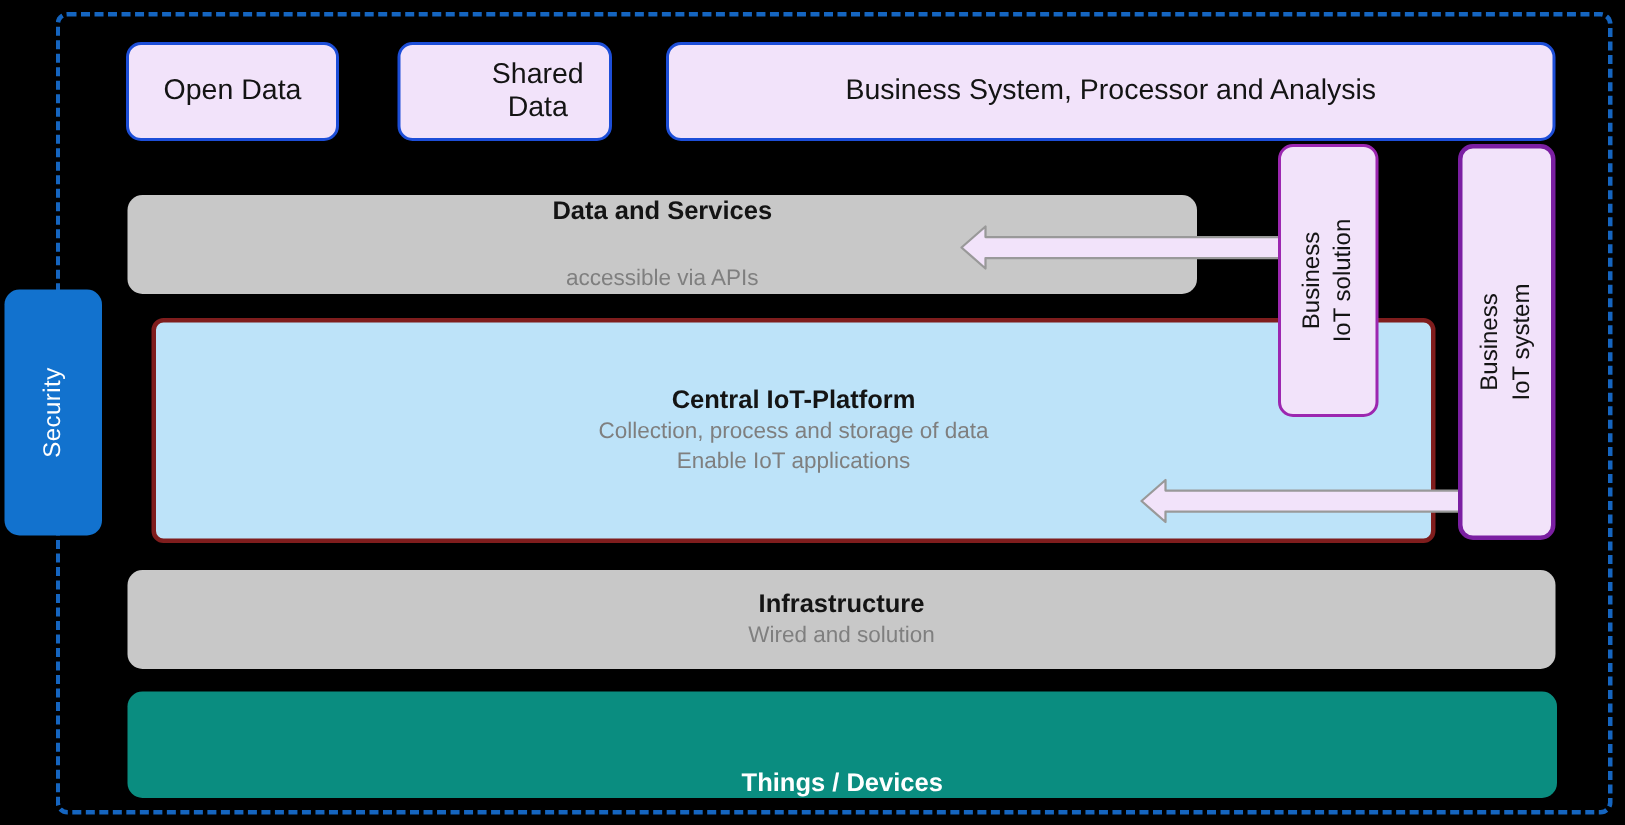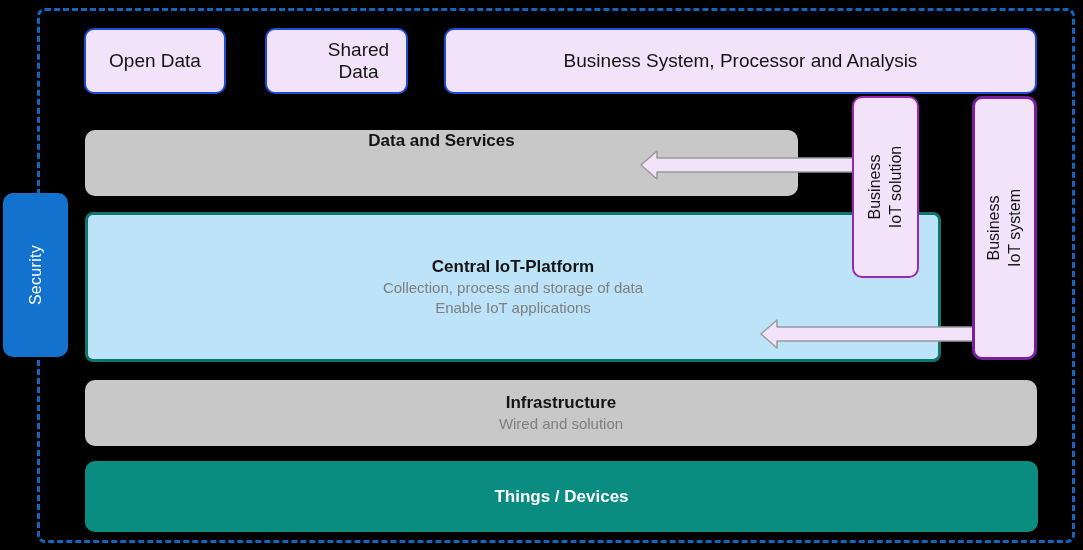--- a/index.html
+++ b/index.html
@@ -9,22 +9,22 @@
   }
   .dashed-frame{
     position:absolute;left:37px;top:8px;width:1038px;height:535px;
     border:3px dashed #1565C0;border-radius:8px;box-sizing:border-box;
   }
   .box{position:absolute;box-sizing:border-box;display:flex;flex-direction:column;
        align-items:center;justify-content:center;text-align:center;}
   .pinkbox{background:#F2E3FA;border:2px solid #1d4ed8;border-radius:10px;
            font-size:19px;color:#141414;}
   .graybox{background:#C8C8C8;border-radius:10px;}
-  .bluebox{background:#BDE3F9;border:3px solid #0f766e;border-radius:8px;}
-  .tealbox{background:#0A8D80;border-radius:10px;}
+  .bluebox{background:#BDE3F9;border:3px solid #7f1d1d;border-radius:8px;margin-left:16px;}
+  .tealbox{background:#0A8D80;border-radius:10px;justify-content:flex-end;}
   .layer-title{font-size:17px;font-weight:700;color:#141414;line-height:1.3;}
   .layer-sub{font-size:15px;color:#7F7F7F;line-height:1.35;}
   .teal-title{font-size:17px;font-weight:700;color:#FFFFFF;}
   .securitybox{
     position:absolute;left:3px;top:193px;width:65px;height:164px;
     background:#1272CE;border-radius:10px;z-index:4;
   }
   .vbox{position:absolute;background:#F2E3FA;border:2px solid #9C27B0;
         border-radius:10px;box-sizing:border-box;z-index:6;}
   .vbox.system{border:3px solid #7B1FA2;}
@@ -54,20 +54,21 @@
   </div>
   <div class="box pinkbox" style="left:265px;top:28px;width:143px;height:66px;padding-left:44px;">
     <span>Shared Data</span>
   </div>
   <div class="box pinkbox" style="left:444px;top:28px;width:593px;height:66px;">
     <span>Business System, Processor and Analysis</span>
   </div>
 
   <div class="box graybox" style="left:85px;top:130px;width:713px;height:66px;justify-content:space-between;">
     <div class="layer-title">Data and Services</div>
+    <div class="layer-sub">accessible via APIs</div>
   </div>
 
   <div class="box bluebox" style="left:85px;top:212px;width:856px;height:150px;z-index:1;">
     <div class="layer-title">Central IoT-Platform</div>
     <div class="layer-sub">Collection, process and storage of data</div>
     <div class="layer-sub">Enable IoT applications</div>
   </div>
 
   <div class="box graybox" style="left:85px;top:380px;width:952px;height:66px;">
     <div class="layer-title">Infrastructure</div>

